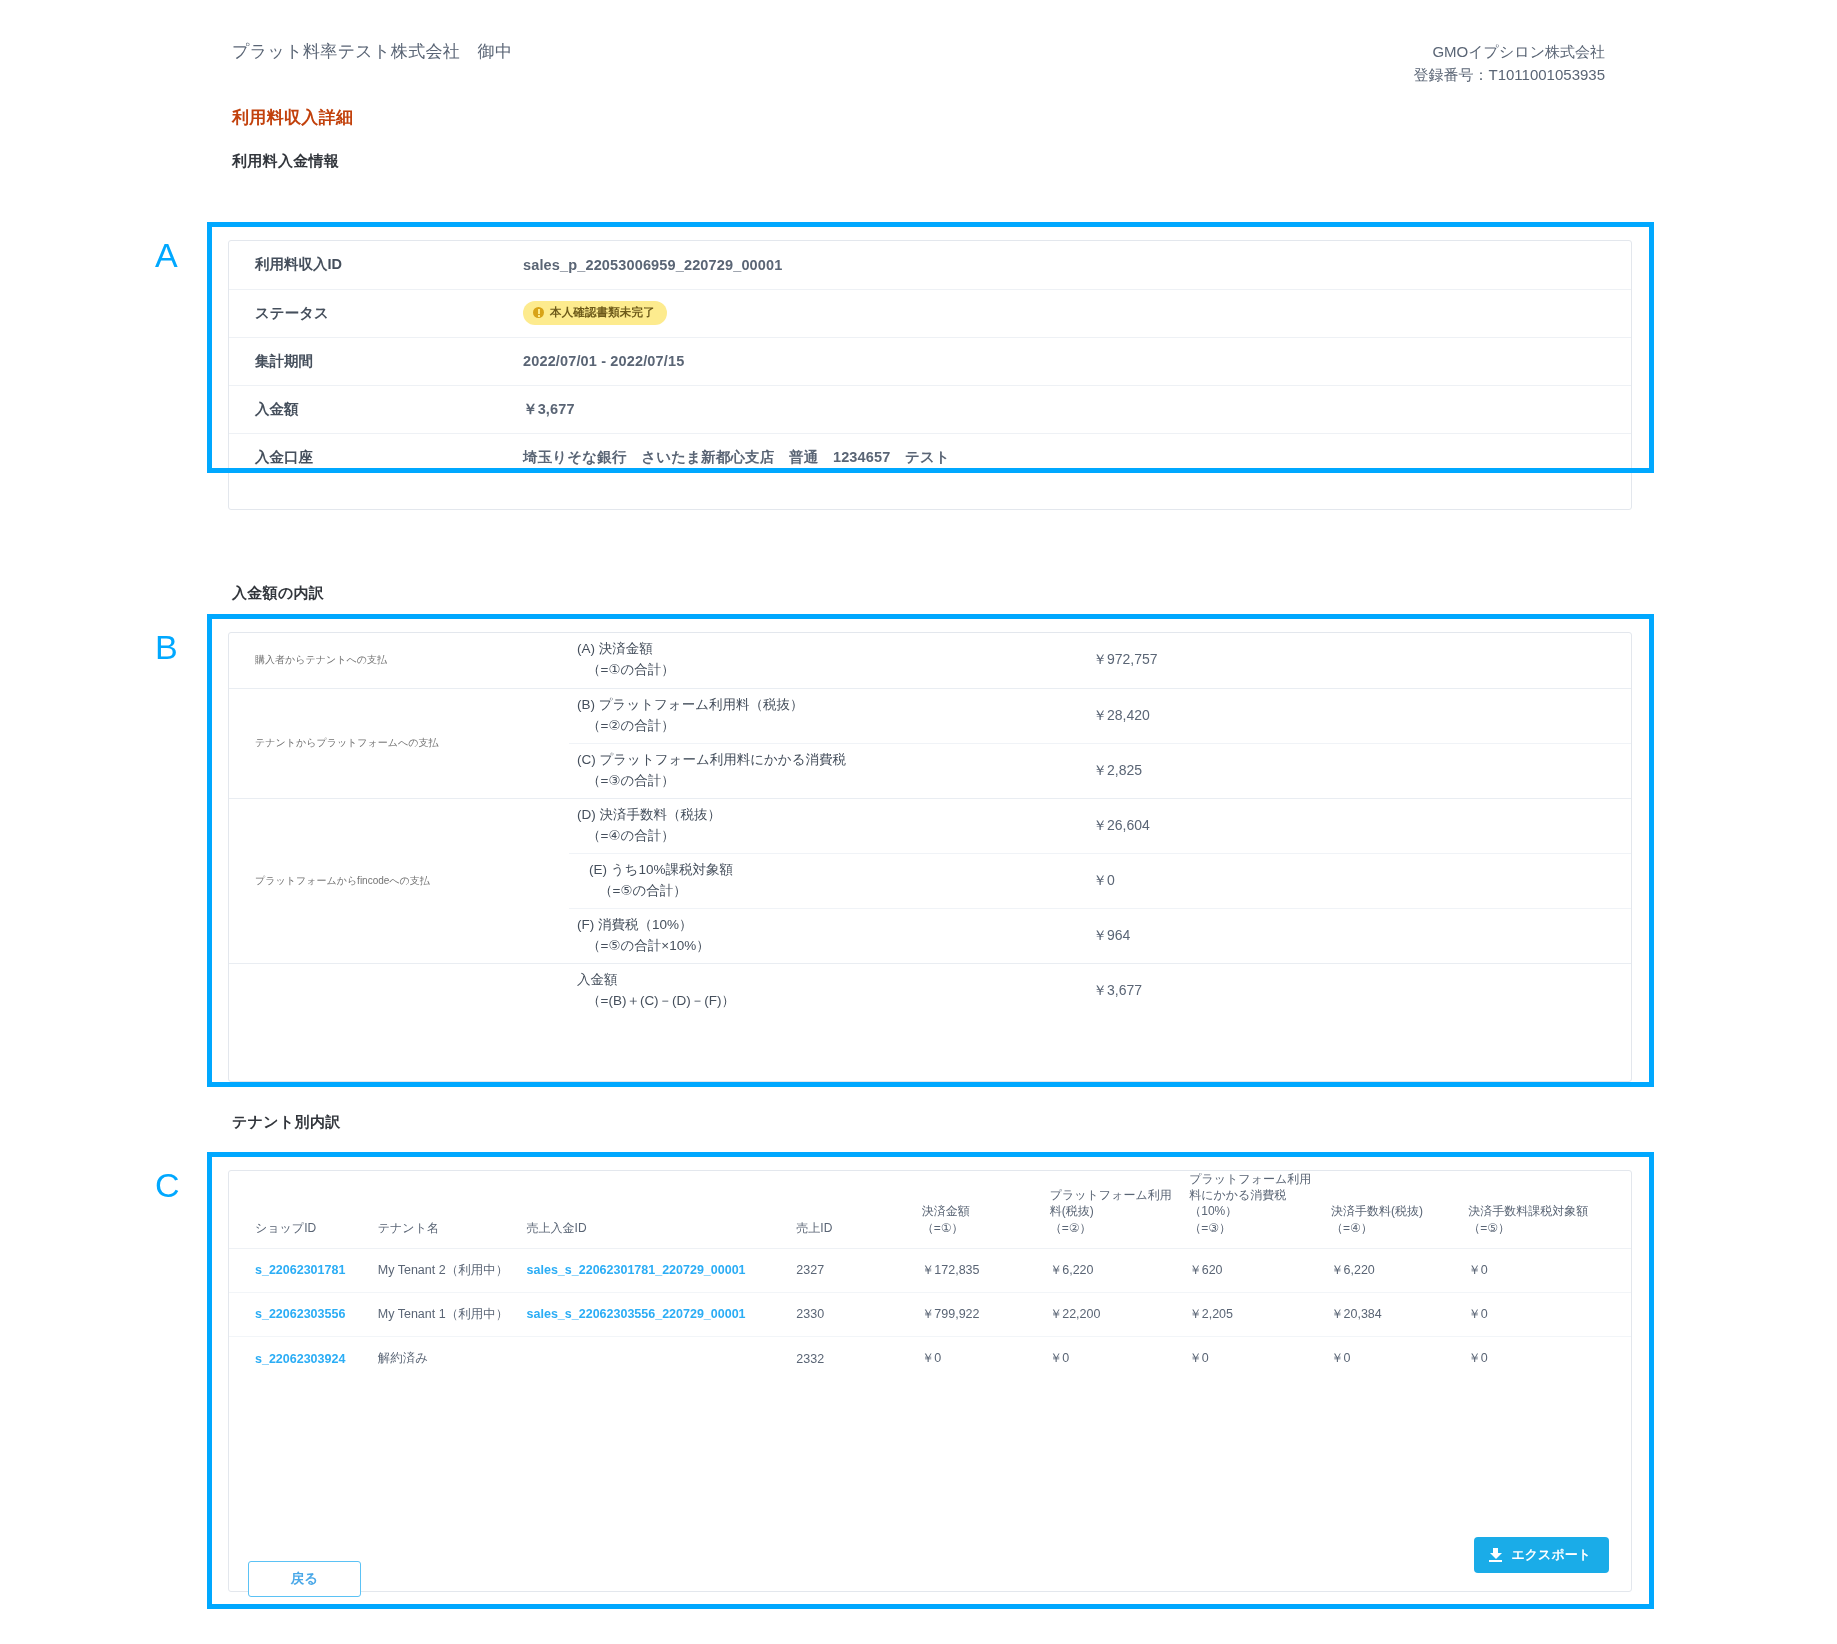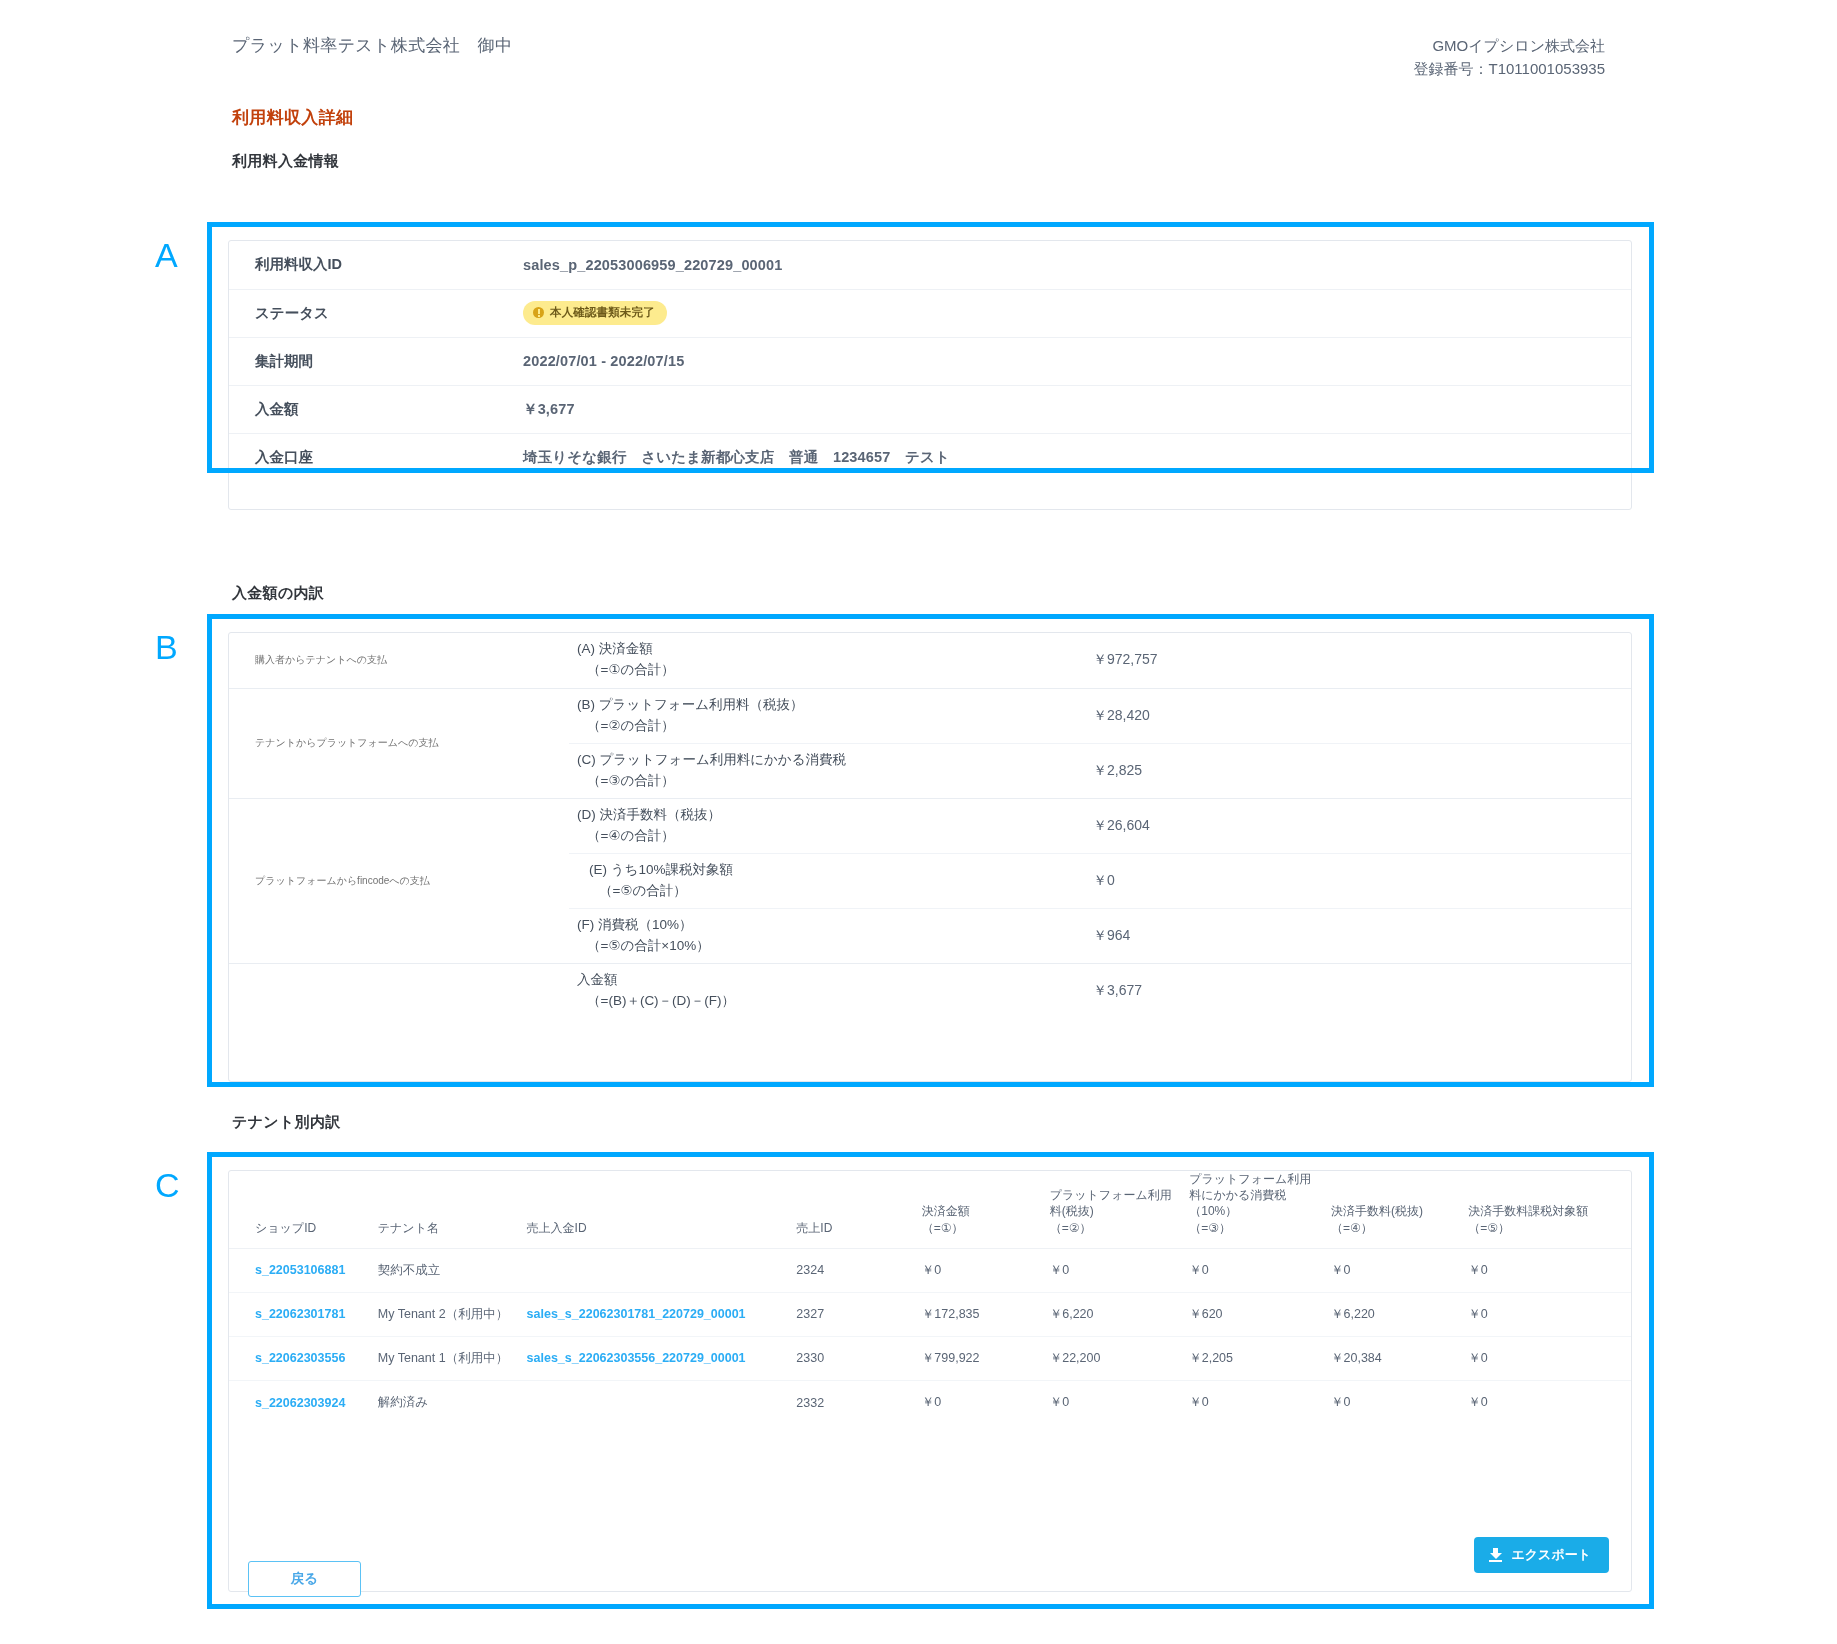--- a/index.html
+++ b/index.html
@@ -13,21 +13,21 @@
     position: relative;
     width: 1837px;
     height: 1644px;
     background: #ffffff;
     overflow: hidden;
   }
 
   
   .hdr {
     position: absolute;
-    top: 34px;
+    top: 40px;
     left: 232px;
     right: 232px;
     display: flex;
     justify-content: space-between;
     align-items: flex-start;
   }
   .hdr-left {
     font-size: 17px;
     color: #5a6575;
     letter-spacing: .02em;
@@ -432,35 +432,20 @@
           </th>
           <th class="c-amt5">
             <span>決済手数料課税対象額</span><br>
             <span>（=⑤）</span>
           </th>
         </tr>
       </thead>
       <tbody>
         <tr>
           <td class="cell-pad">
-            <a class="lnk" href="#">s_22053106881</a>
-          </td>
-          <td>契約不成立</td>
-          <td>
-            <a class="lnk" href="#"></a>
-          </td>
-          <td>2324</td>
-          <td>￥0</td>
-          <td>￥0</td>
-          <td>￥0</td>
-          <td>￥0</td>
-          <td>￥0</td>
-        </tr>
-        <tr>
-          <td class="cell-pad">
             <a class="lnk" href="#">s_22062301781</a>
           </td>
           <td>My Tenant 2（利用中）</td>
           <td>
             <a class="lnk" href="#">sales_s_22062301781_220729_00001</a>
           </td>
           <td>2327</td>
           <td>￥172,835</td>
           <td>￥6,220</td>
           <td>￥620</td>

